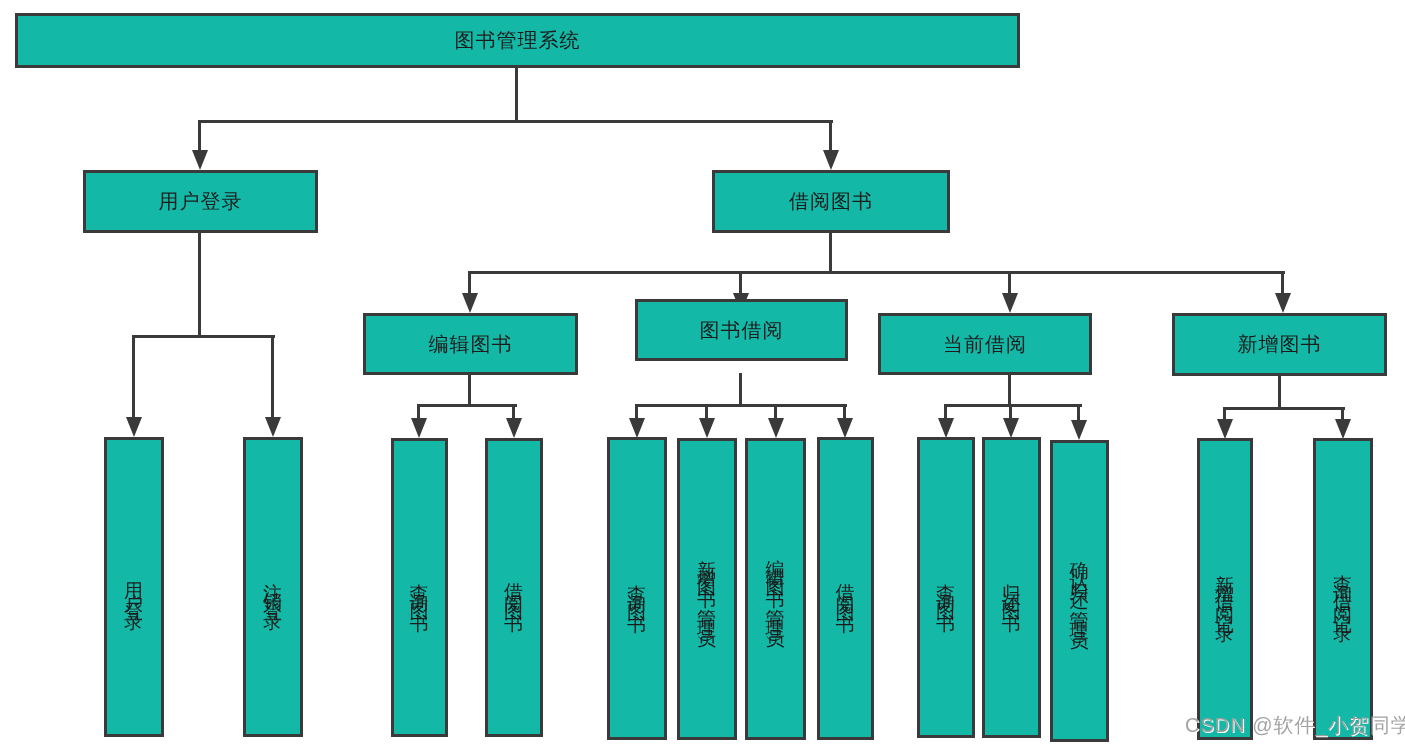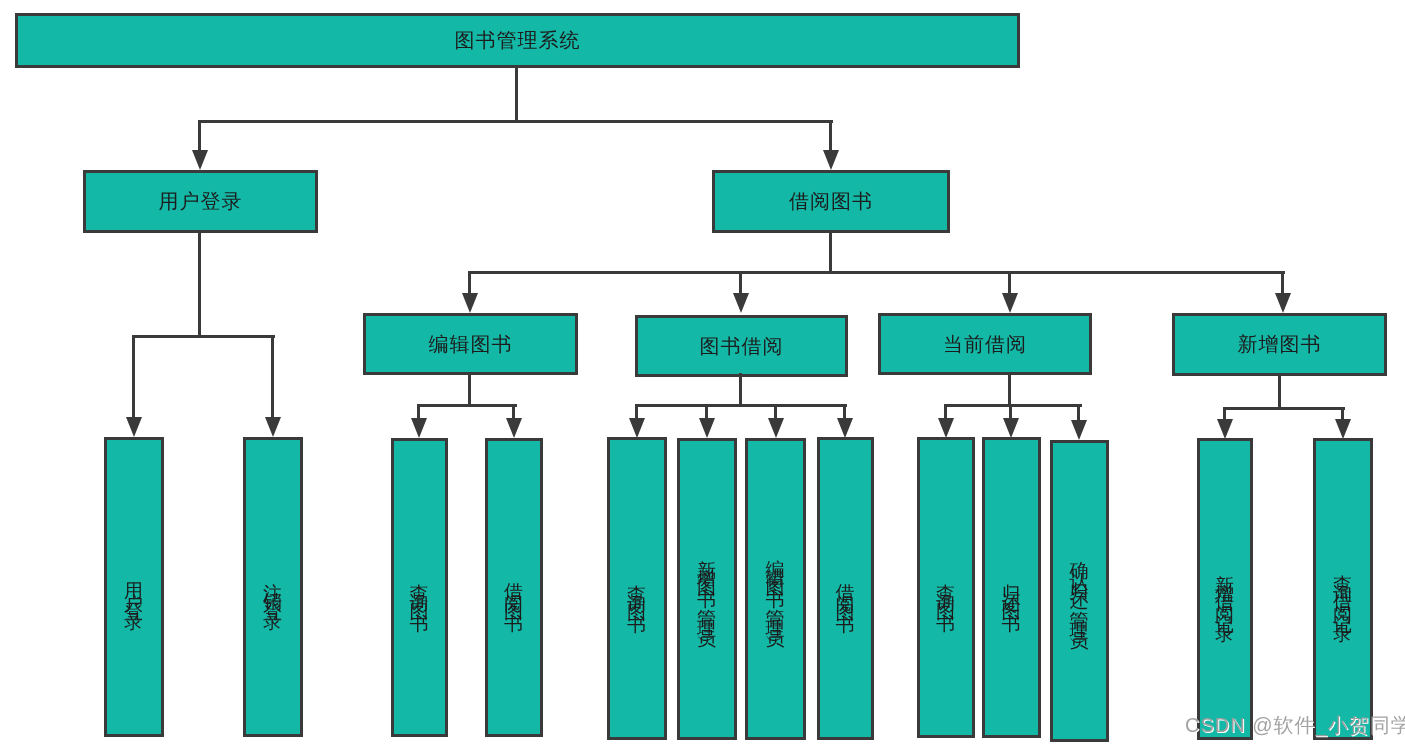--- a/index.html
+++ b/index.html
@@ -85,21 +85,21 @@
   <div class="vline" style="left:468px;top:271px;height:25px"></div>
   <div class="arrow" style="left:462px;top:293px"></div>
   <div class="vline" style="left:739px;top:271px;height:25px"></div>
   <div class="arrow" style="left:733px;top:293px"></div>
   <div class="vline" style="left:1008px;top:271px;height:25px"></div>
   <div class="arrow" style="left:1002px;top:293px"></div>
   <div class="vline" style="left:1281px;top:271px;height:25px"></div>
   <div class="arrow" style="left:1275px;top:293px"></div>
 
   <div class="box" style="left:363px;top:313px;width:215px;height:62px">编辑图书</div>
-  <div class="box" style="left:635px;top:315px;width:213px;height:62px">图书借阅</div>
+  <div class="box" style="left:635px;top:299px;width:213px;height:62px">图书借阅</div>
   <div class="box" style="left:878px;top:313px;width:214px;height:62px">当前借阅</div>
   <div class="box" style="left:1172px;top:313px;width:215px;height:63px">新增图书</div>
 
   <div class="vline" style="left:468px;top:373px;height:33px"></div>
   <div class="hline" style="left:417px;top:404px;width:100px"></div>
   <div class="vline" style="left:417px;top:404px;height:17px"></div>
   <div class="arrow" style="left:411px;top:418px"></div>
   <div class="vline" style="left:512px;top:404px;height:17px"></div>
   <div class="arrow" style="left:506px;top:418px"></div>
   <div class="box vbox" style="left:391px;top:438px;width:57px;height:299px">查询图书</div>

